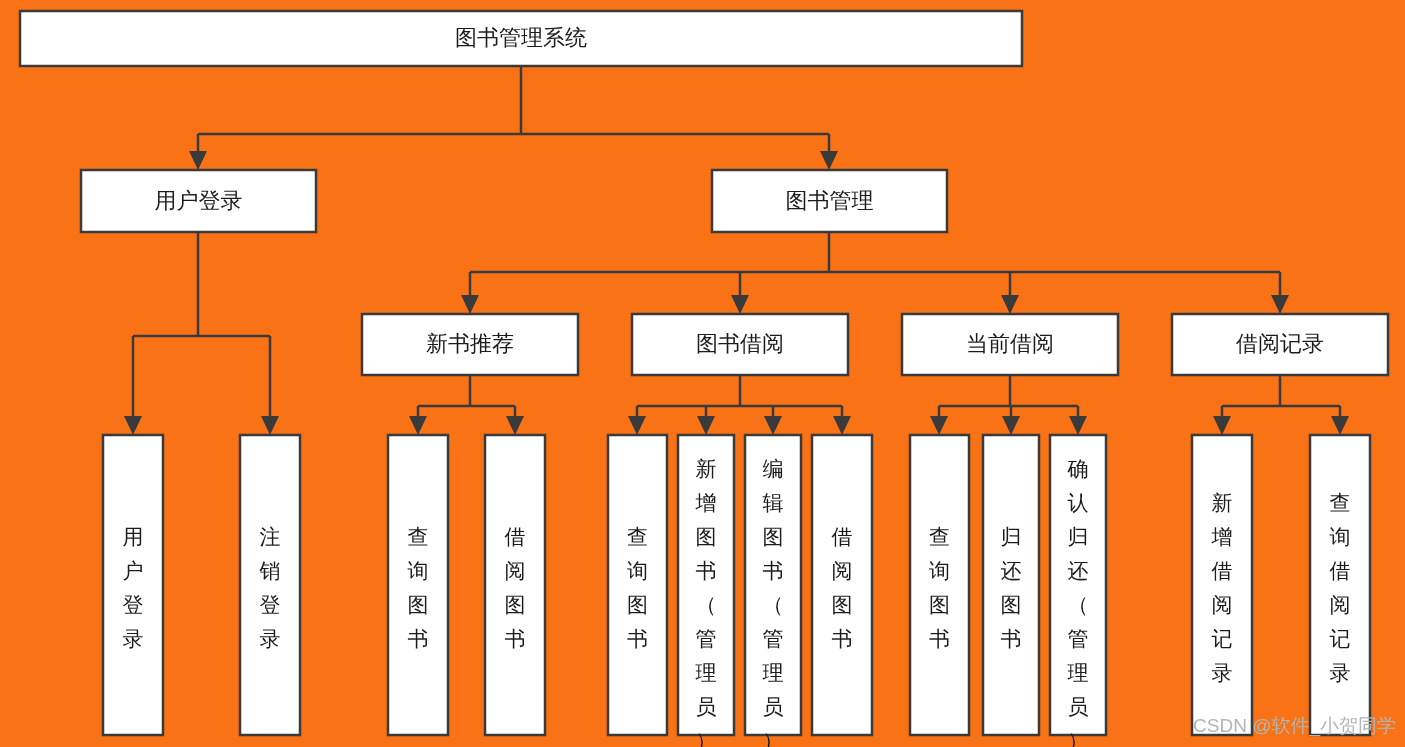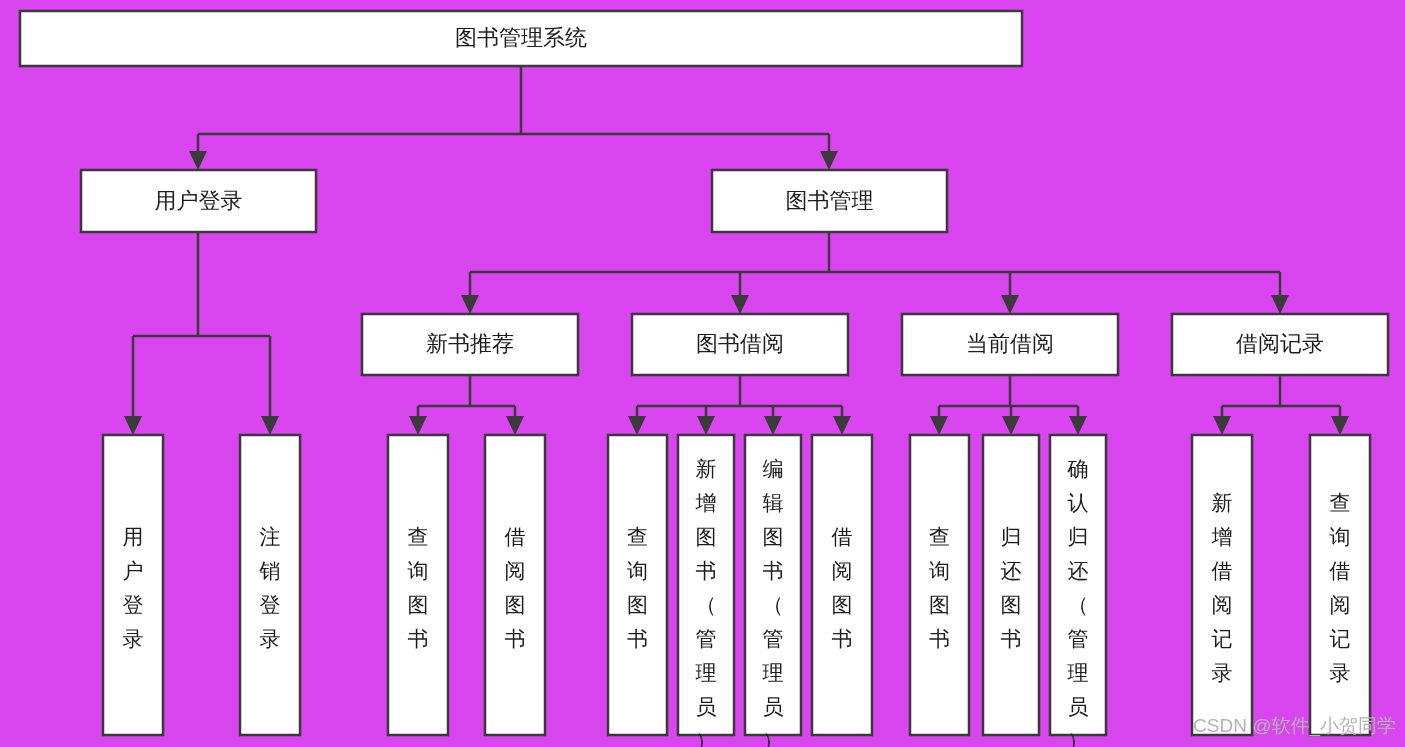--- a/index.html
+++ b/index.html
@@ -7,21 +7,21 @@
     padding: 0;
     background: #ffffff;
   }
   body {
     font-family: "Liberation Sans", "DejaVu Sans", sans-serif;
   }
   #diagram-root {
     position: relative;
     width: 1405px;
     height: 747px;
-    background: #d946ef;
+    background: #f97316;
     overflow: hidden;
   }
   svg.diagram-canvas {
     position: absolute;
     left: 0;
     top: 0;
     width: 1405px;
     height: 747px;
   }
   .node-box {

